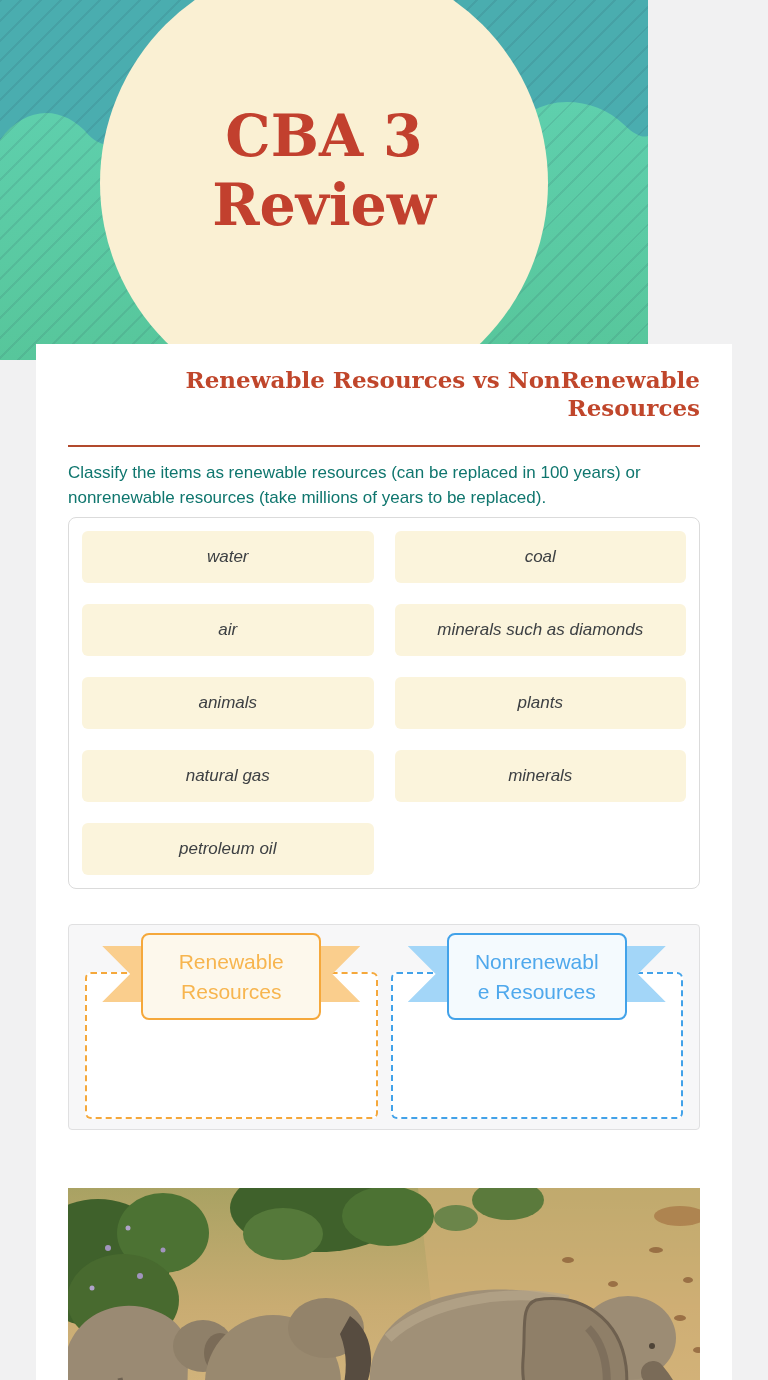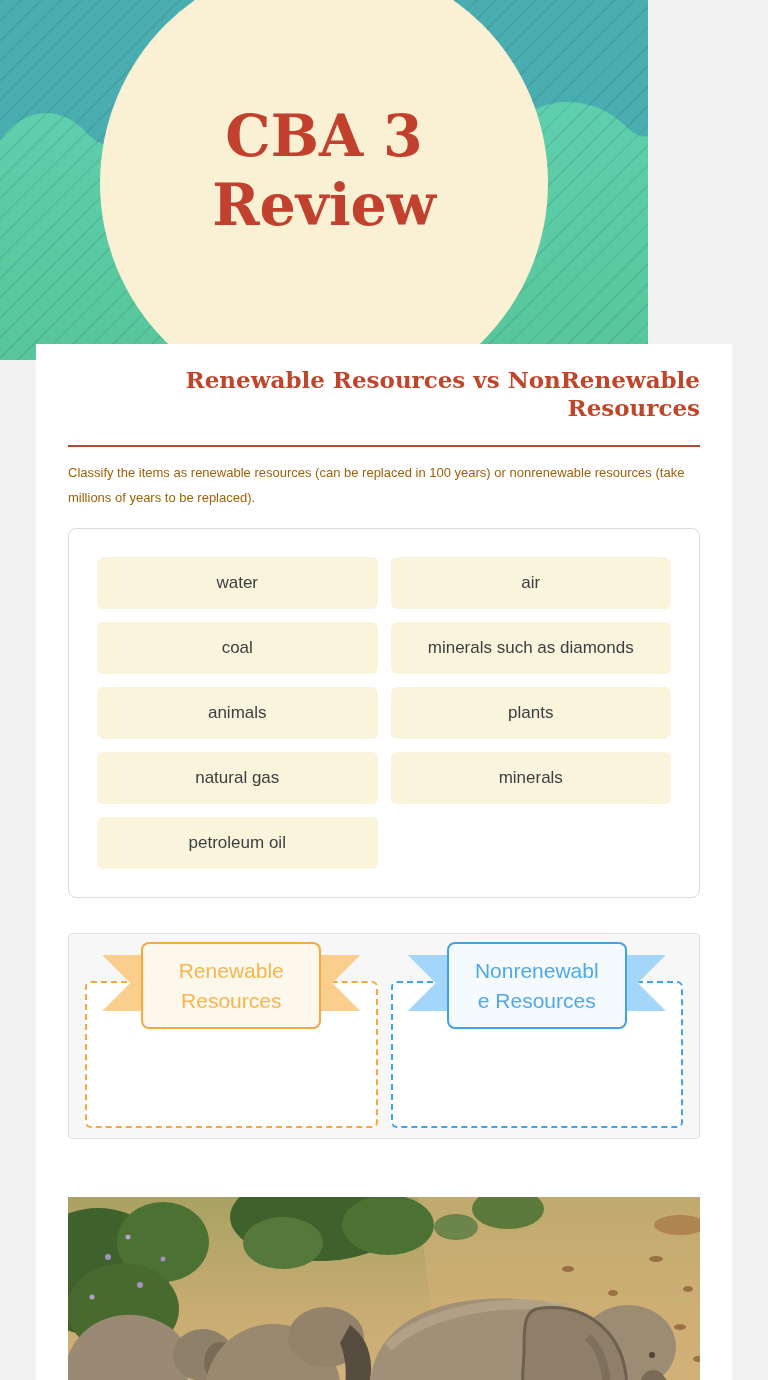--- a/index.html
+++ b/index.html
@@ -16,25 +16,25 @@
   .hero h1 { font-family:"DejaVu Serif", serif; font-weight:700; color:#C2402E;
     font-size:57px; line-height:69px; text-align:center; margin-top:-26px; }
   .hero h1 span { display:block; }
 
   
   .card { position:relative; width:696px; margin:-16px auto 0; background:#FFFFFF;
     padding:22px 32px 0; min-height:1052px; }
 
   .q-title { font-family:"DejaVu Serif", serif; font-weight:700; color:#C0462B;
     font-size:23px; line-height:28px; padding-bottom:23px; border-bottom:2px solid #B24A2D;text-align:right; }
-  .q-instructions { margin:13px 0 18px; color:#a16207; font-size:13px; line-height:25px; }
+  .q-instructions { margin:13px 0 7px; color:#0f766e; font-size:17px; line-height:25px; }
 
   
   .word-bank { border:1px solid #DBDBDB; border-radius:8px; background:#fff;
-    padding:28px; display:grid; grid-template-columns:1fr 1fr; gap:13px; }
+    padding:13px; display:grid; grid-template-columns:1fr 1fr; gap:21px;font-style:italic; }
   .word-chip { height:52px; background:#FBF4DC; border-radius:6px; display:flex;
     align-items:center; justify-content:center; color:#3D4043; font-size:17px; cursor:grab; }
 
   
   .dz-wrap { margin-top:35px; height:206px; background:#F7F7F8; border:1px solid #E0E0E1;
     border-radius:4px; display:flex; gap:13px; padding:0 16px 10px; }
   .zone { position:relative; flex:1; margin-top:47px; }
   .dashed-box { position:absolute; inset:0; background:#fff; border:2px dashed var(--accent);
     border-radius:6px; }
   .ribbon { position:absolute; top:-39px; left:50%; transform:translateX(-50%);
@@ -77,22 +77,22 @@
     </div>
   </header>
 
   <main class="card">
 
     <h2 class="q-title">Renewable Resources vs NonRenewable Resources</h2>
     <p class="q-instructions">Classify the items as renewable resources (can be replaced in 100 years) or nonrenewable resources (take millions of years to be replaced).</p>
 
     <div class="word-bank">
       <div class="word-chip">water</div>
+      <div class="word-chip">coal</div>
       <div class="word-chip">air</div>
-      <div class="word-chip">coal</div>
       <div class="word-chip">minerals such as diamonds</div>
       <div class="word-chip">animals</div>
       <div class="word-chip">plants</div>
       <div class="word-chip">natural gas</div>
       <div class="word-chip">minerals</div>
       <div class="word-chip">petroleum oil</div>
     </div>
 
     <div class="dz-wrap">
 

